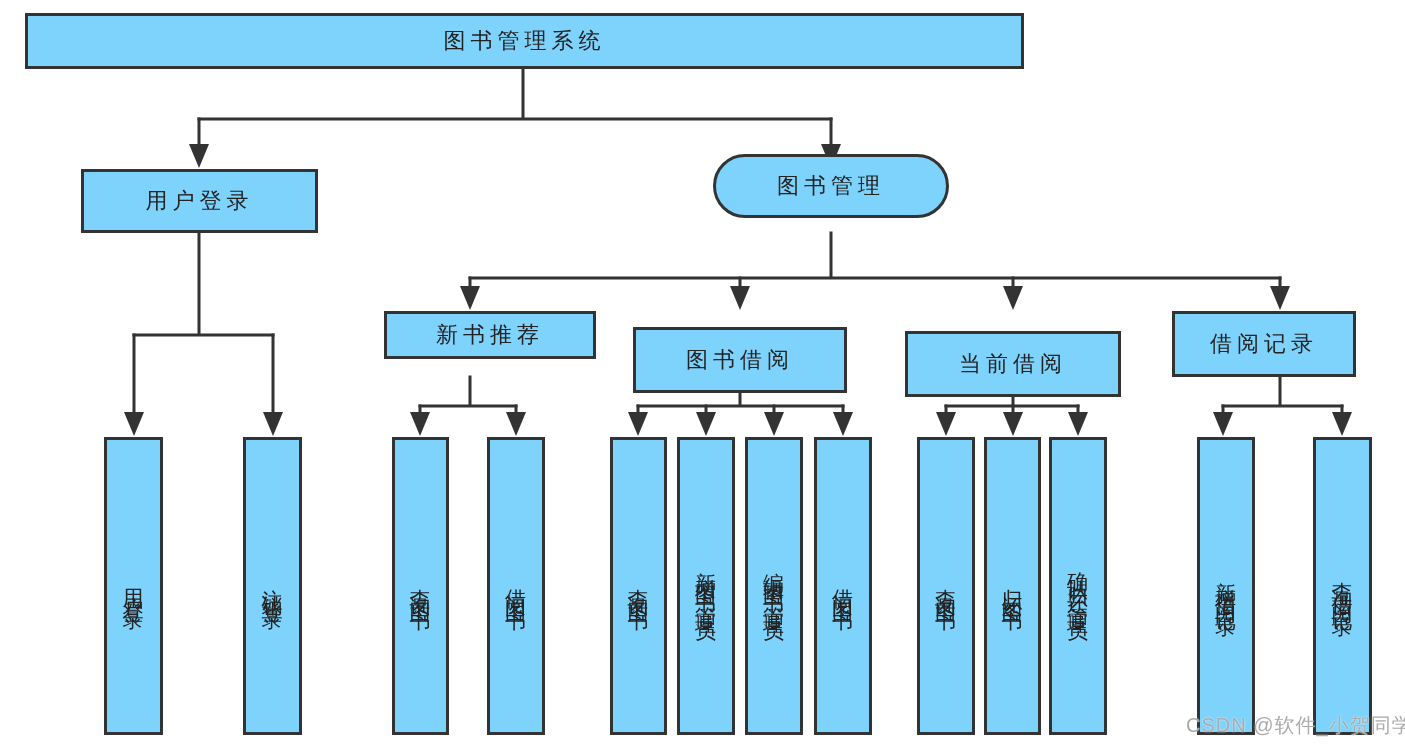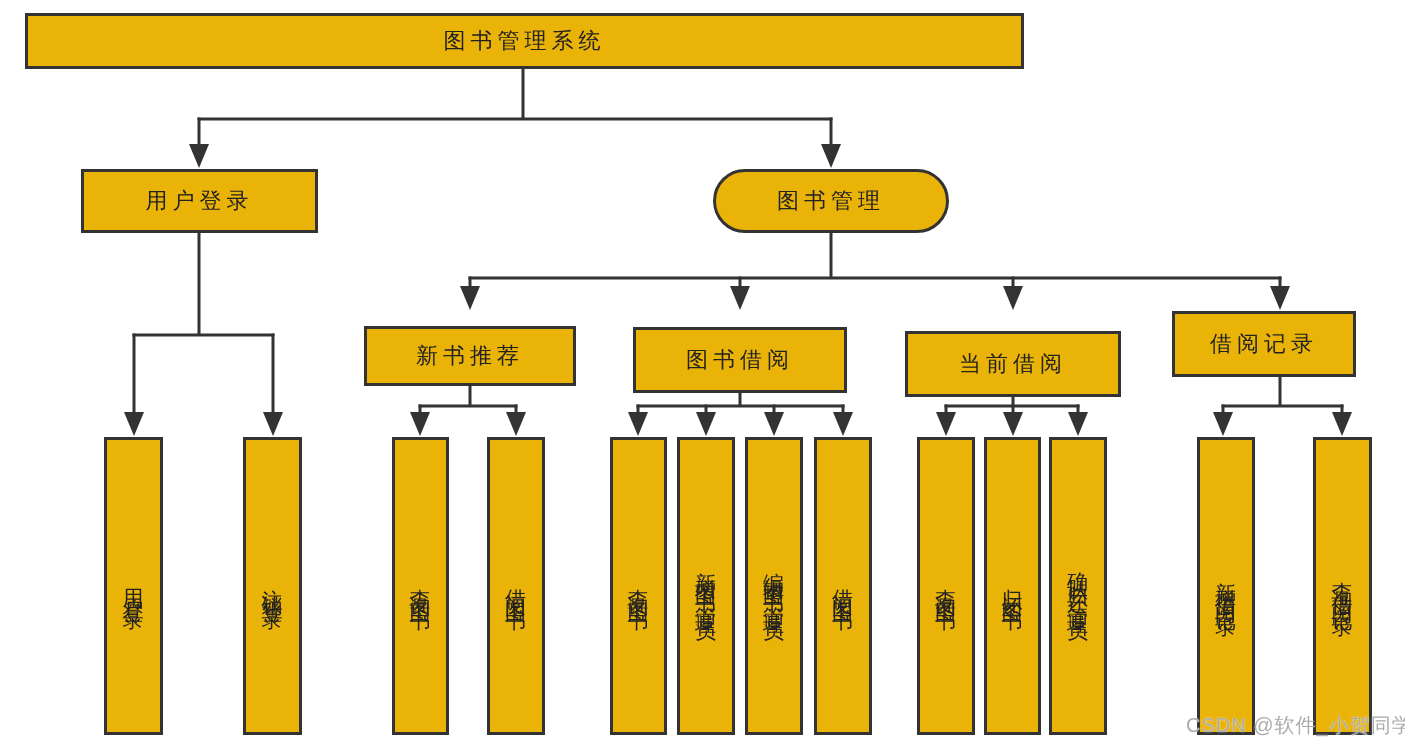--- a/index.html
+++ b/index.html
@@ -16,21 +16,21 @@
     font-family:"Liberation Sans","DejaVu Sans",sans-serif;
     color:var(--text);
     overflow:hidden;
   }
   .connectors{position:absolute;left:0;top:0;}
   .ln{stroke:var(--line);stroke-width:3;fill:none;stroke-linecap:square;}
   .node{
     position:absolute;
     box-sizing:border-box;
     border:3px solid var(--line);
-    background:#eab308;
+    background:#7dd3fc;
     display:flex;
     align-items:center;
     justify-content:center;
     font-size:22px;
     letter-spacing:5px;
     color:var(--text);
     text-align:center;
     line-height:1.2;
     white-space:nowrap;
   }
@@ -90,23 +90,23 @@
     <line class="ln" x1="946" y1="406" x2="946" y2="413" marker-end="url(#arrow)"></line>
     <line class="ln" x1="1013" y1="406" x2="1013" y2="413" marker-end="url(#arrow)"></line>
     <line class="ln" x1="1078" y1="406" x2="1078" y2="413" marker-end="url(#arrow)"></line>
     <line class="ln" x1="1223" y1="406" x2="1223" y2="413" marker-end="url(#arrow)"></line>
     <line class="ln" x1="1342" y1="406" x2="1342" y2="413" marker-end="url(#arrow)"></line>
   </svg>
 
   <div class="node" style="left:25px;top:13px;width:999px;height:56px;">图书管理系统</div>
 
   <div class="node" style="left:81px;top:169px;width:237px;height:64px;">用户登录</div>
-  <div class="node" style="left:713px;top:169px;width:236px;height:64px;border-radius:32px;">图书管理</div>
+  <div class="node" style="left:713px;top:154px;width:236px;height:64px;border-radius:32px;">图书管理</div>
 
-  <div class="node" style="left:364px;top:311px;width:212px;height:60px;margin-top:15px;">新书推荐</div>
+  <div class="node" style="left:384px;top:311px;width:212px;height:48px;">新书推荐</div>
   <div class="node" style="left:633px;top:311px;width:214px;height:66px;margin-top:16px;">图书借阅</div>
   <div class="node" style="left:905px;top:311px;width:216px;height:66px;margin-top:20px;">当前借阅</div>
   <div class="node" style="left:1172px;top:311px;width:184px;height:66px;">借阅记录</div>
 
   <div class="node vert" style="left:104px;top:437px;width:59px;height:298px;">用户登录</div>
   <div class="node vert" style="left:243px;top:437px;width:59px;height:298px;">注销登录</div>
 
   <div class="node vert" style="left:392px;top:437px;width:57px;height:298px;">查询图书</div>
   <div class="node vert" style="left:487px;top:437px;width:58px;height:298px;">借阅图书</div>
 

